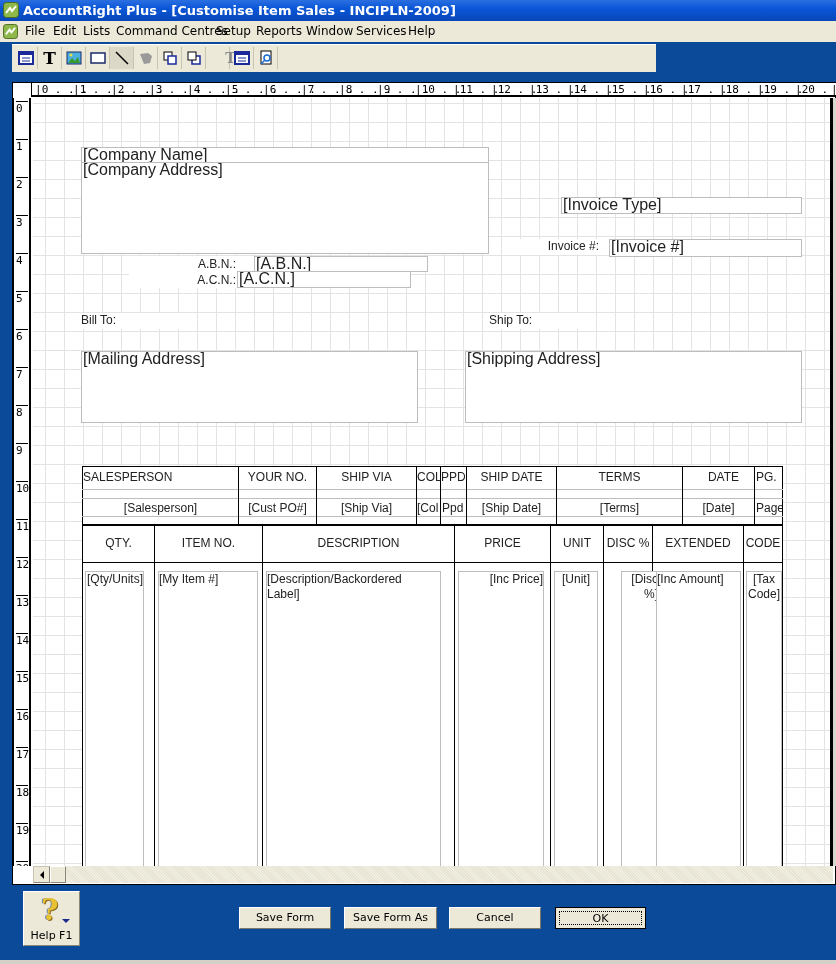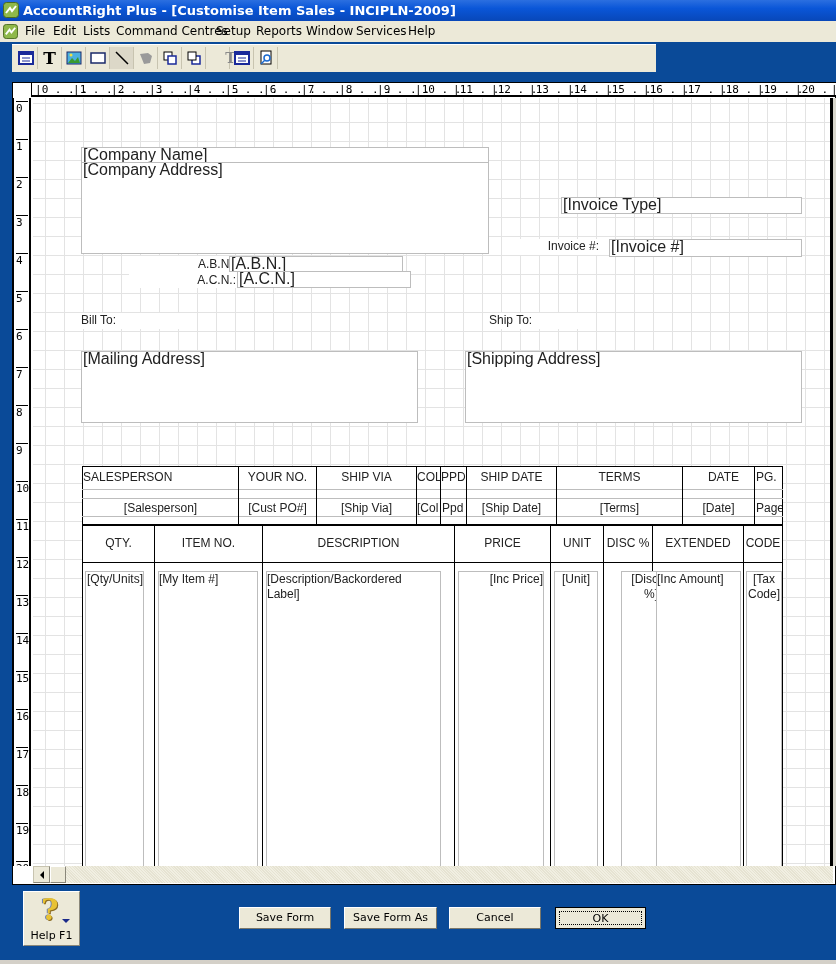--- a/index.html
+++ b/index.html
@@ -190,21 +190,21 @@
   <span style="top:687px">18</span>
   <span style="top:725px">19</span>
   <span style="top:763px">20</span>
 </div>
 
 <div class="canvas">
 
   <div class="field" style="left:48px;top:49px;width:408px;height:16px;">[Company Name]</div>
   <div class="field" style="left:48px;top:64px;width:408px;height:92px;">[Company Address]</div>
   <div class="label" style="left:96px;top:158px;width:108px;height:16px;text-align:right;padding-right:1px;line-height:16px;">A.B.N.:</div>
-  <div class="field" style="left:196px;top:158px;width:174px;height:16px;line-height:14px;">[A.B.N.]</div>
+  <div class="field" style="left:221px;top:158px;width:174px;height:16px;line-height:14px;">[A.B.N.]</div>
   <div class="label" style="left:96px;top:174px;width:108px;height:16px;text-align:right;padding-right:1px;line-height:16px;">A.C.N.:</div>
   <div class="field" style="left:204px;top:173px;width:174px;height:17px;line-height:14px;">[A.C.N.]</div>
 
   <div class="field" style="left:528px;top:99px;width:241px;height:17px;">[Invoice Type]</div>
   <div class="label" style="left:470px;top:141px;width:100px;height:16px;text-align:right;padding-right:4px;">Invoice #:</div>
   <div class="field" style="left:576px;top:141px;width:193px;height:18px;">[Invoice #]</div>
 
   <div class="label" style="left:48px;top:215px;width:100px;height:16px;">Bill To:</div>
   <div class="label" style="left:456px;top:215px;width:100px;height:16px;">Ship To:</div>
   <div class="field" style="left:48px;top:253px;width:337px;height:72px;">[Mailing Address]</div>

